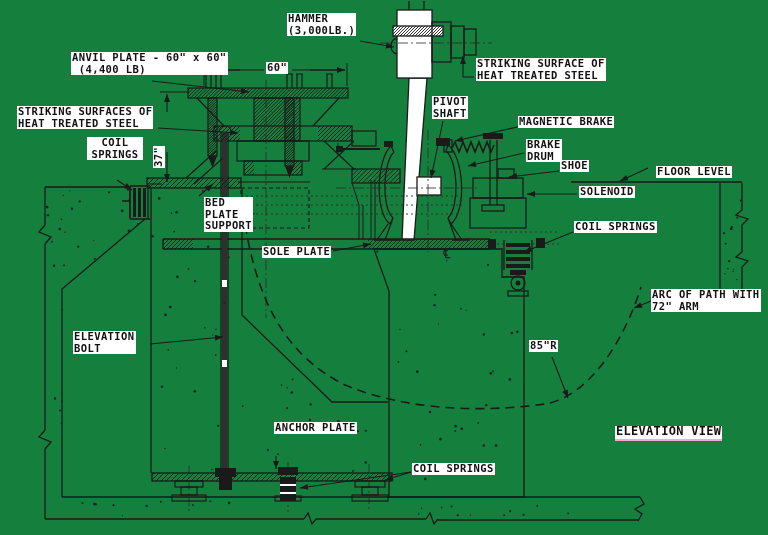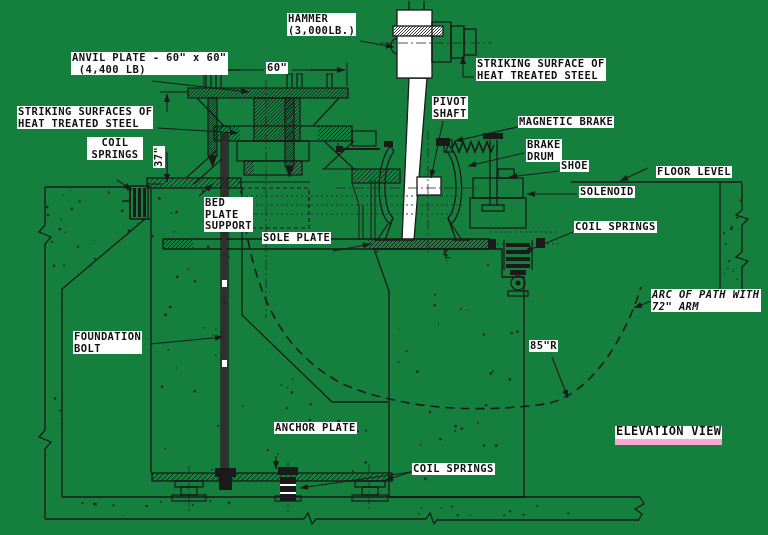--- a/index.html
+++ b/index.html
@@ -3,21 +3,21 @@
 <meta charset="utf-8">
 <style>
   html,body{margin:0;padding:0;background:#fff;}
   .stage{position:relative;width:768px;height:535px;background:#15803d;overflow:hidden;
          font-family:"DejaVu Sans Mono",monospace;}
   .stage svg{position:absolute;left:0;top:0;}
   .lbl{position:absolute;color:#111;font-weight:bold;font-size:10.5px;line-height:11.5px;
        letter-spacing:.4px;white-space:pre;background:#fff;padding:0 1px;z-index:5;}
   .lbl.center{text-align:center;}
   .lbl.rot{transform:rotate(-90deg);transform-origin:0 0;}
-  .lbl.title{font-size:12px;letter-spacing:.3px;border-bottom:6px solid #f9a8d4;padding-bottom:1px;}
+  .lbl.title{font-size:12px;letter-spacing:.3px;border-bottom:2px solid #f9a8d4;padding-bottom:1px;}
   .sym{position:absolute;color:#222;font-weight:bold;font-size:13px;background:transparent;z-index:4;}
 </style>
 </head>
 <body>
 
 <div class="stage">
   <svg id="art" width="768" height="535" viewBox="0 0 768 535">
 
     <g stroke="#1a1a1a" fill="none" stroke-width="1.3">
 
@@ -679,25 +679,25 @@
 SUPPORT</div>
       <div class="lbl" style="left: 432px; top: 96px;">PIVOT
 SHAFT</div>
       <div class="lbl" style="left: 518px; top: 116px;">MAGNETIC BRAKE</div>
       <div class="lbl" style="left: 526px; top: 139px;">BRAKE
 DRUM</div>
       <div class="lbl" style="left: 560px; top: 160px;">SHOE</div>
       <div class="lbl" style="left: 656px; top: 158px; margin-top: 8px;">FLOOR LEVEL</div>
       <div class="lbl" style="left: 579px; top: 186px;">SOLENOID</div>
       <div class="lbl" style="left: 574px; top: 221px;">COIL SPRINGS</div>
-      <div class="lbl" style="left: 262px; top: 232px;">SOLE PLATE</div>
-      <div class="lbl" style="left: 651px; top: 289px; font-style: italic;">ARC OF PATH WITH
+      <div class="lbl" style="left: 262px; top: 246px;">SOLE PLATE</div>
+      <div class="lbl" style="left: 651px; top: 289px;">ARC OF PATH WITH
 72" ARM</div>
       <div class="lbl" style="left: 529px; top: 340px;">85"R</div>
-      <div class="lbl" style="left: 73px; top: 331px;">FOUNDATION
+      <div class="lbl" style="left: 73px; top: 331px;">ELEVATION
 BOLT</div>
       <div class="lbl" style="left: 274px; top: 422px;">ANCHOR PLATE</div>
       <div class="lbl" style="left: 412px; top: 463px;">COIL SPRINGS</div>
       <div class="lbl title" style="left: 615px; top: 426px;">ELEVATION VIEW</div>
       <div class="lbl" style="left: 266px; top: 62px;">60"</div>
       <div class="lbl rot" style="left: 153px; top: 168px;">37"</div>
       <div class="sym" style="position: absolute; left: 247px; top: 200px;">℄</div>
       <div class="sym" style="position: absolute; left: 443px; top: 244px;">℄</div>
     </div>
 </div>

